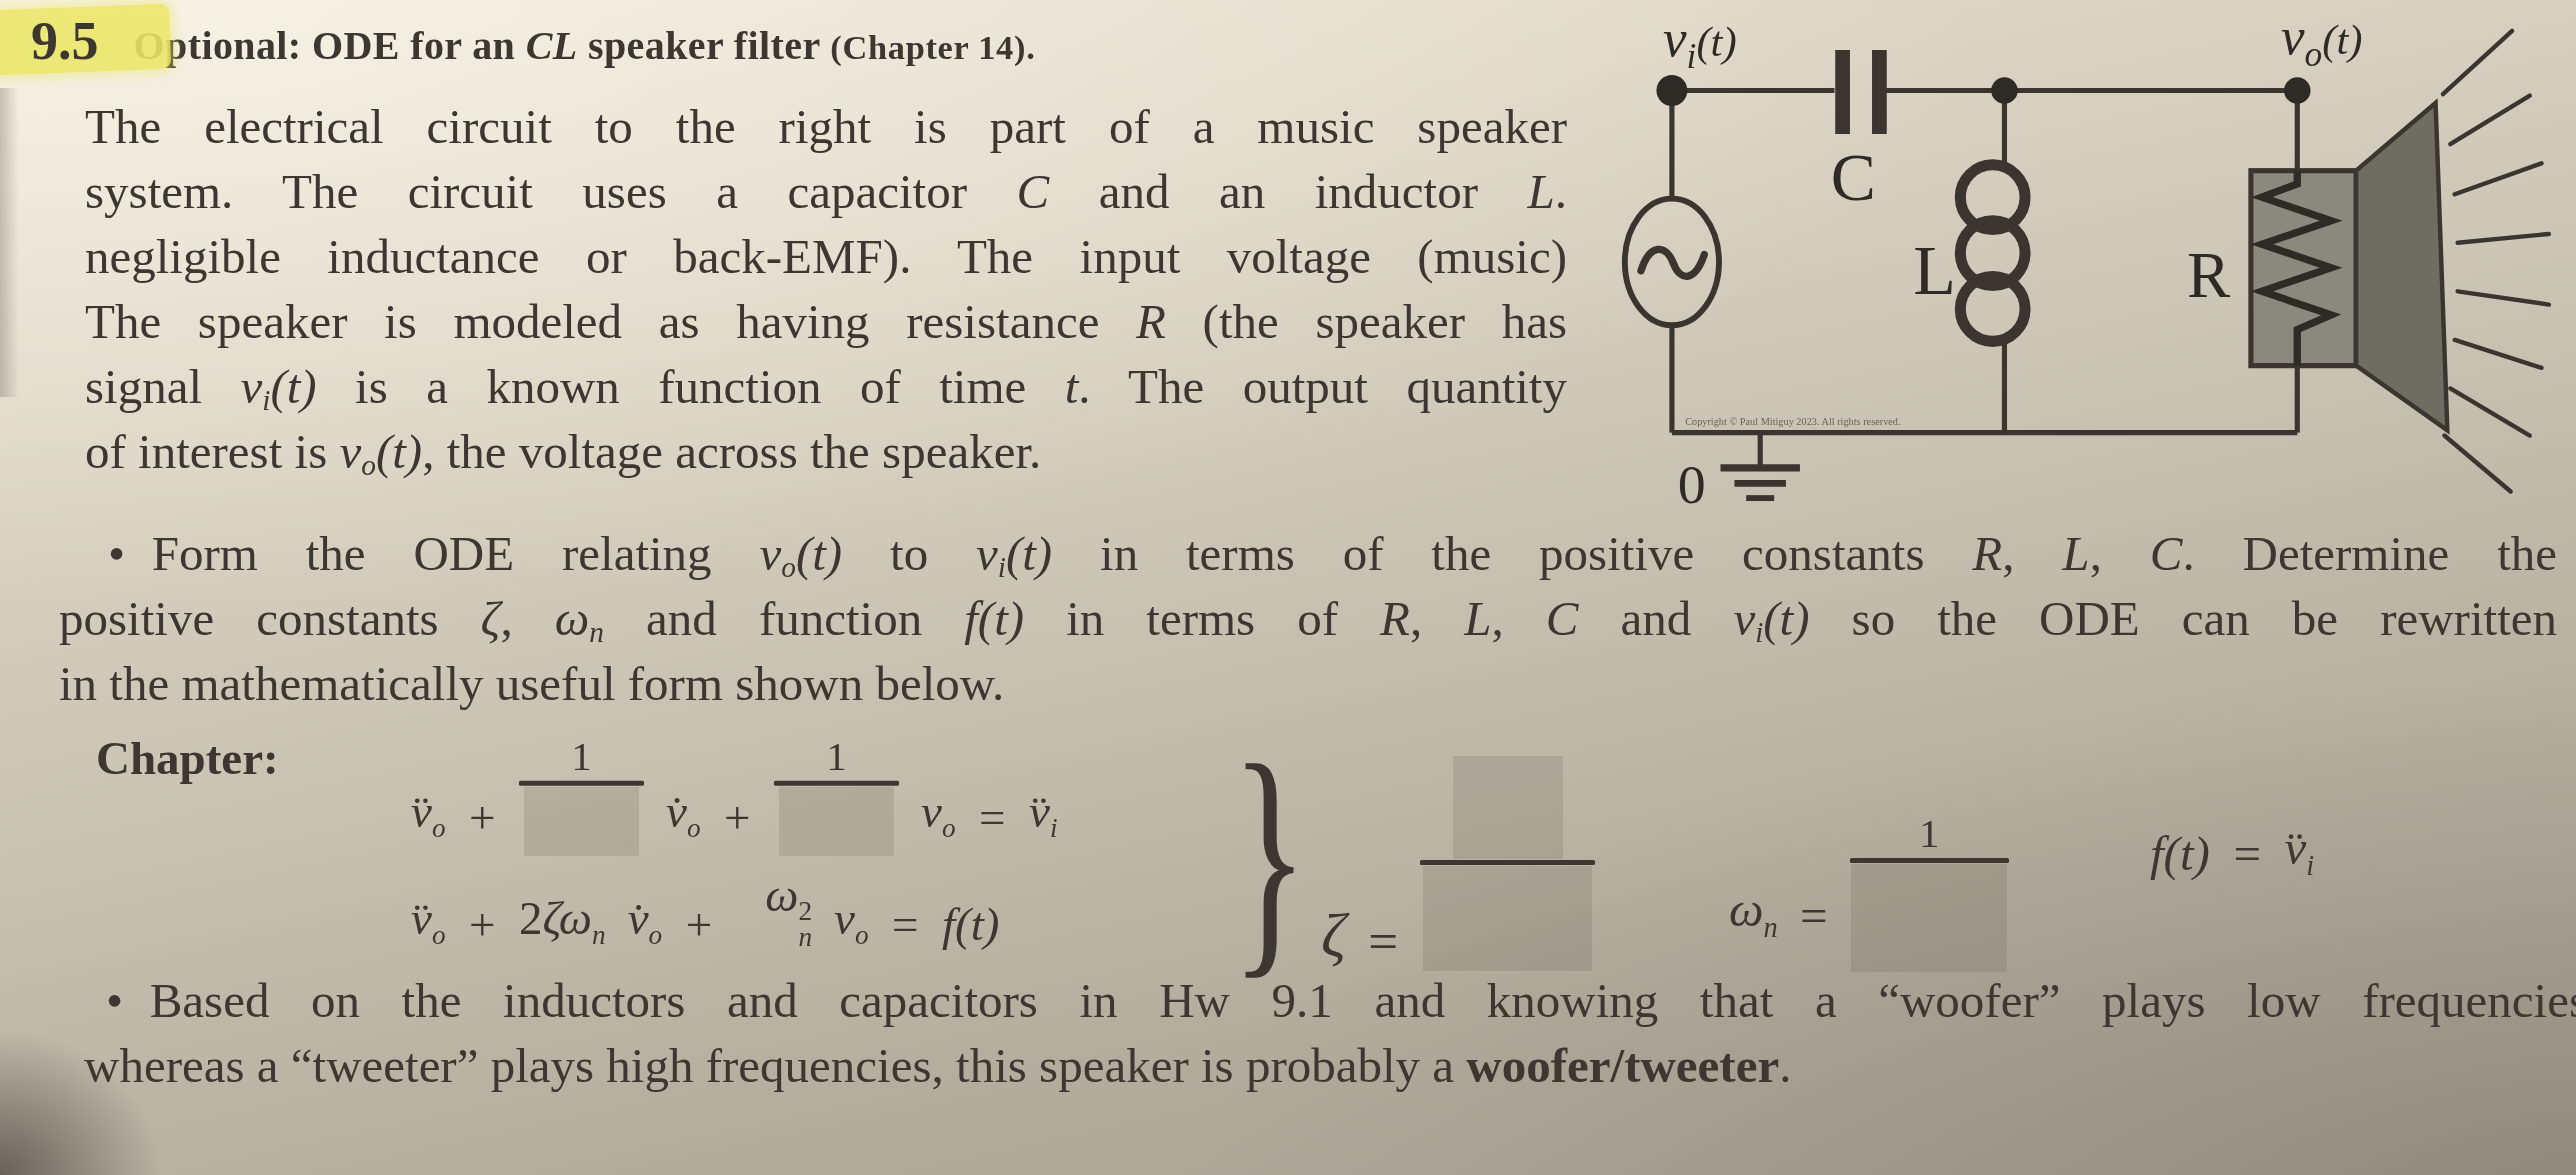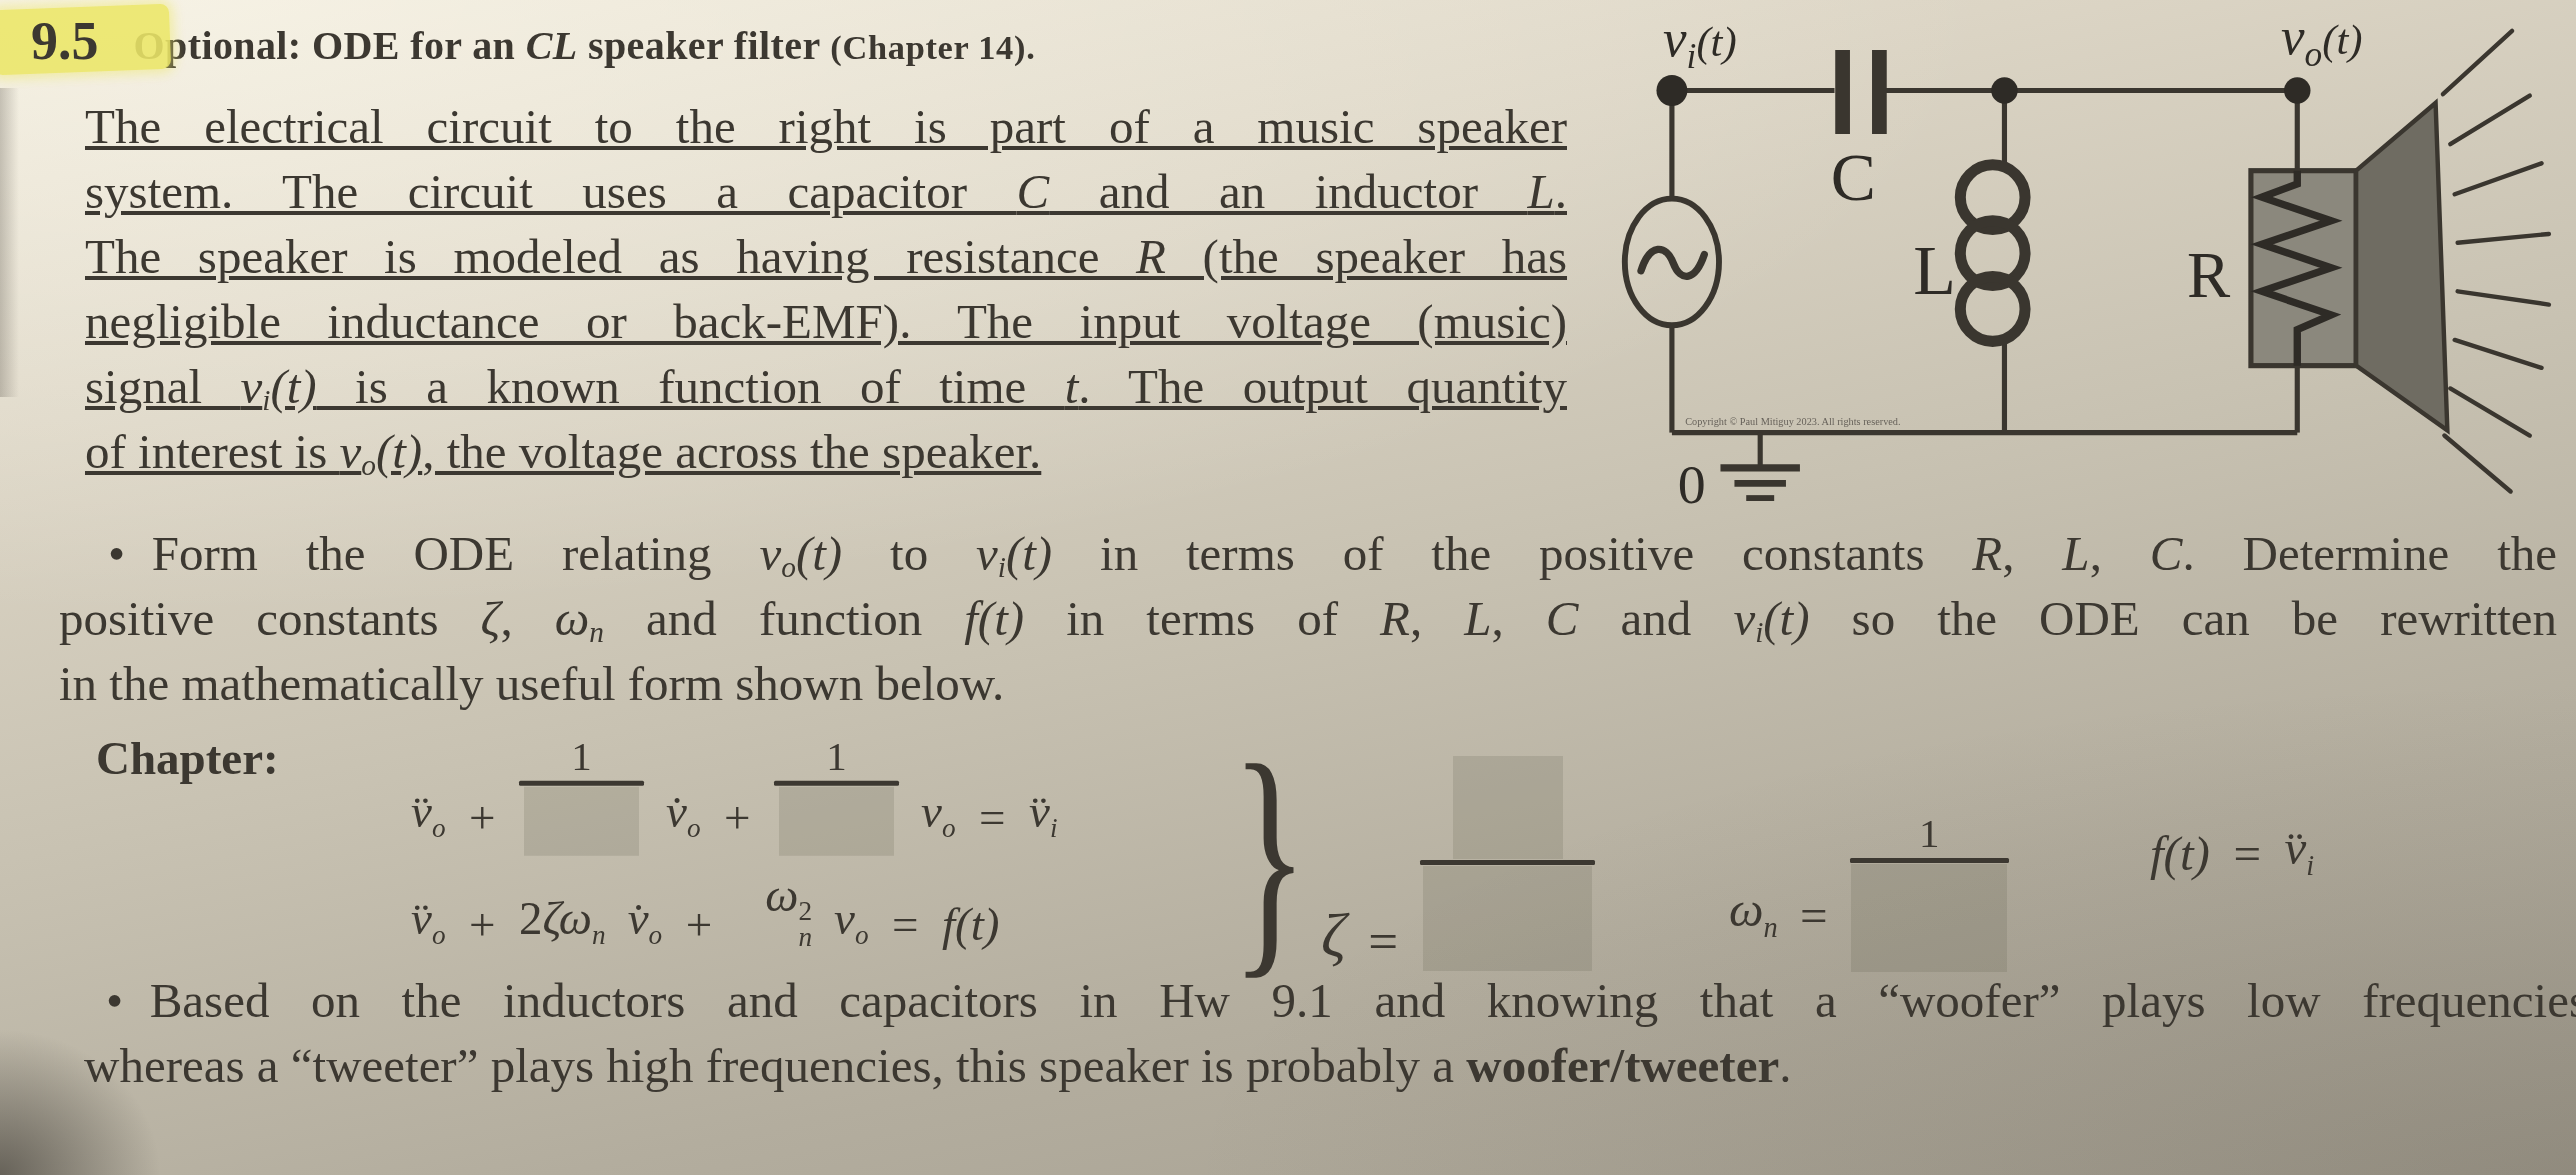--- a/index.html
+++ b/index.html
@@ -31,21 +31,21 @@
     background:#ece768;opacity:.88;border-radius:8.8px;
     transform:rotate(-2.2deg);z-index:-1;
     box-shadow:0 0 10.3px 4.4px rgba(236,231,104,0.55);
   }
   .title-text{font-size:40px;margin-left:35px;letter-spacing:0.4px;}
   .seg-chap{font-size:0.86em;letter-spacing:0.7px;}
   .seg-i{font-style:italic;}
   .seg-b{font-weight:bold;}
   .seg-sub{font-style:italic;font-size:0.6em;vertical-align:-0.25em;}
 
-  .para{position:absolute;left:85px;top:94px;width:1482px;font-size:49px;text-decoration:underline;}
+  .para{position:absolute;left:85px;top:94px;width:1482px;font-size:49px;}
   .b1{position:absolute;left:59px;top:521px;width:2498px;font-size:49px;}
   .b2{position:absolute;left:40px;top:968px;width:2504px;font-size:49px;margin-left:44px;}
   .line{height:65px;line-height:65px;}
   .just{text-align:justify;text-align-last:justify;}
   .bdot{margin-right:26.5px;}
   .ind1{margin-left:49px;}
   .ind2{margin-left:22px;}
 
   
   .result-label{position:absolute;left:96px;top:731px;font-size:47px;font-weight:bold;}
@@ -90,22 +90,22 @@
   <div class="title">
     <span class="title-number">
       <span class="hl"></span><span>9.5</span>
     </span>
     <span class="title-text"><span>Optional:  ODE for an </span><span class="seg-i">CL</span><span> speaker filter  </span><span class="seg-chap">(Chapter 14).</span></span>
   </div>
 
   <div class="para">
     <div class="line just"><span>The electrical circuit to the right is part of a music speaker</span></div>
     <div class="line just"><span>system.  The circuit uses a capacitor </span><span class="seg-i">C</span><span> and an inductor </span><span class="seg-i">L</span><span>.</span></div>
+    <div class="line just"><span>negligible inductance or back-EMF).  The input voltage (music)</span></div>
     <div class="line just"><span>The speaker is modeled as having resistance </span><span class="seg-i">R</span><span> (the speaker has</span></div>
-    <div class="line just"><span>negligible inductance or back-EMF).  The input voltage (music)</span></div>
     <div class="line just"><span>signal </span><span class="seg-i">v</span><span class="seg-sub">i</span><span class="seg-i">(t)</span><span> is a known function of time </span><span class="seg-i">t</span><span>.  The output quantity</span></div>
     <div class="line"><span>of interest is </span><span class="seg-i">v</span><span class="seg-sub">o</span><span class="seg-i">(t)</span><span>, the voltage across the speaker.</span></div>
   </div>
 
   <div class="b1">
     <div class="line just"><span class="bdot ind1">•</span><span><span>Form the ODE relating </span><span class="seg-i">v</span><span class="seg-sub">o</span><span class="seg-i">(t)</span><span> to </span><span class="seg-i">v</span><span class="seg-sub">i</span><span class="seg-i">(t)</span><span> in terms of the positive constants </span><span class="seg-i">R</span><span>, </span><span class="seg-i">L</span><span>, </span><span class="seg-i">C</span><span>.  Determine the</span></span></div>
     <div class="line just"><span>positive constants </span><span class="seg-i">ζ</span><span>, </span><span class="seg-i">ω</span><span class="seg-sub">n</span><span> and function </span><span class="seg-i">f(t)</span><span> in terms of </span><span class="seg-i">R</span><span>, </span><span class="seg-i">L</span><span>, </span><span class="seg-i">C</span><span> and </span><span class="seg-i">v</span><span class="seg-sub">i</span><span class="seg-i">(t)</span><span> so the ODE can be rewritten</span></div>
     <div class="line"><span>in the mathematically useful form shown below.</span></div>
   </div>
 

